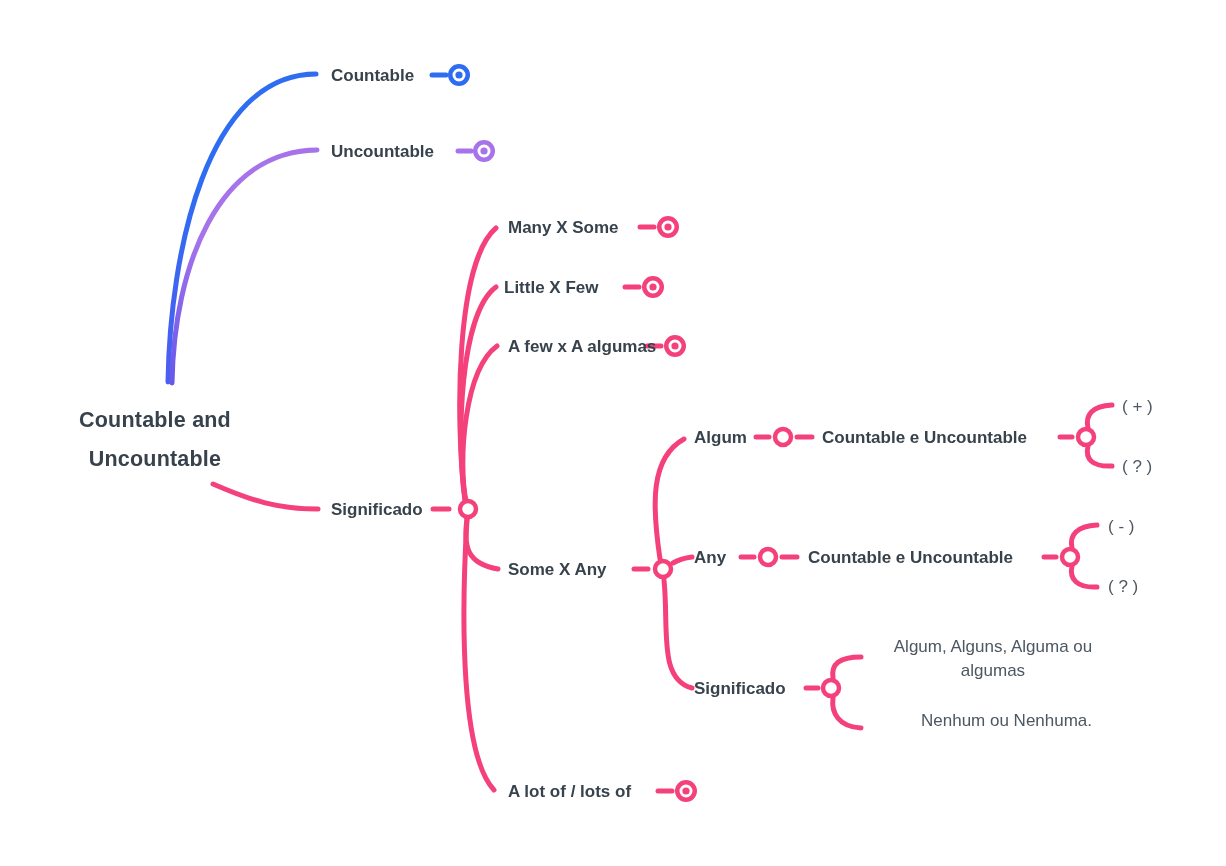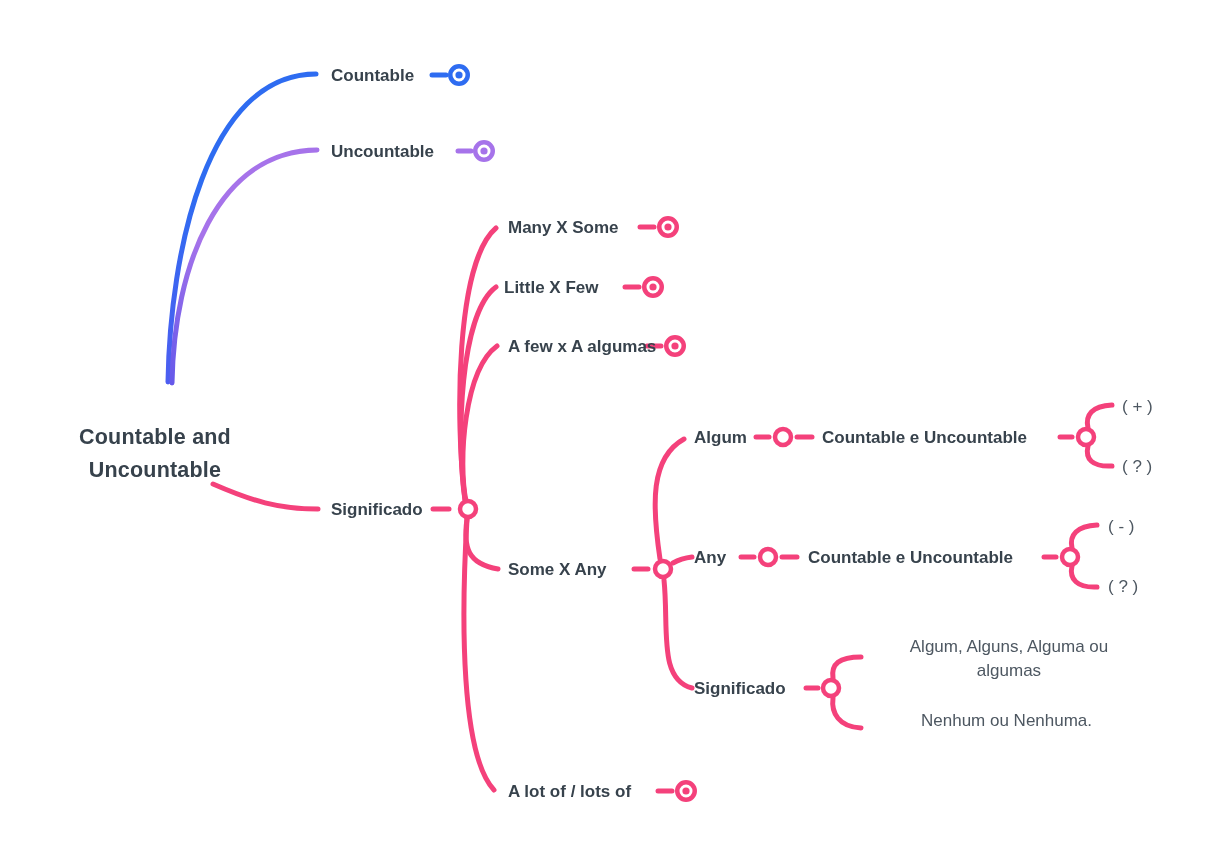--- a/index.html
+++ b/index.html
@@ -18,25 +18,25 @@
   .layer{position:absolute; left:0; top:0;}
   .lbl{
     position:absolute; white-space:nowrap; line-height:1;
     font-weight:700; font-size:17px; color:var(--text-bold);
     transform:translateY(-50%);
     text-align:center;
   }
   .lbl.reg{ font-weight:400; color:var(--text-reg); }
   .root-lbl{
     position:absolute; left:63px; top:401px; width:184px;
-    font-weight:700; font-size:21.5px; line-height:33px; text-align:center;
-    color:var(--text-bold); white-space:normal; letter-spacing:0.2px;margin-top:20px;
+    font-weight:700; font-size:21.5px; line-height:39px; text-align:center;
+    color:var(--text-bold); white-space:normal; letter-spacing:0.2px;
   }
   .multiline{
-    white-space:normal; transform:none; line-height:24px;margin-left:16px;
+    white-space:normal; transform:none; line-height:24px;
   }
   svg .edge{fill:none; stroke-width:5; stroke-linecap:round;}
   svg .s-pink{stroke:var(--pink);}
   svg .hub{fill:#fff; stroke-width:4.5;}
   svg .hub.p{stroke:var(--pink);}
   svg .bull{fill:#fff; stroke-width:4.5;}
   svg .dot{stroke:none;}
   svg .pinkf{fill:var(--pink);} svg .bluef{fill:var(--blue);} svg .purplef{fill:var(--purple);}
   svg .pinks{stroke:var(--pink);} svg .blues{stroke:var(--blue);} svg .purples{stroke:var(--purple);}
 </style>

